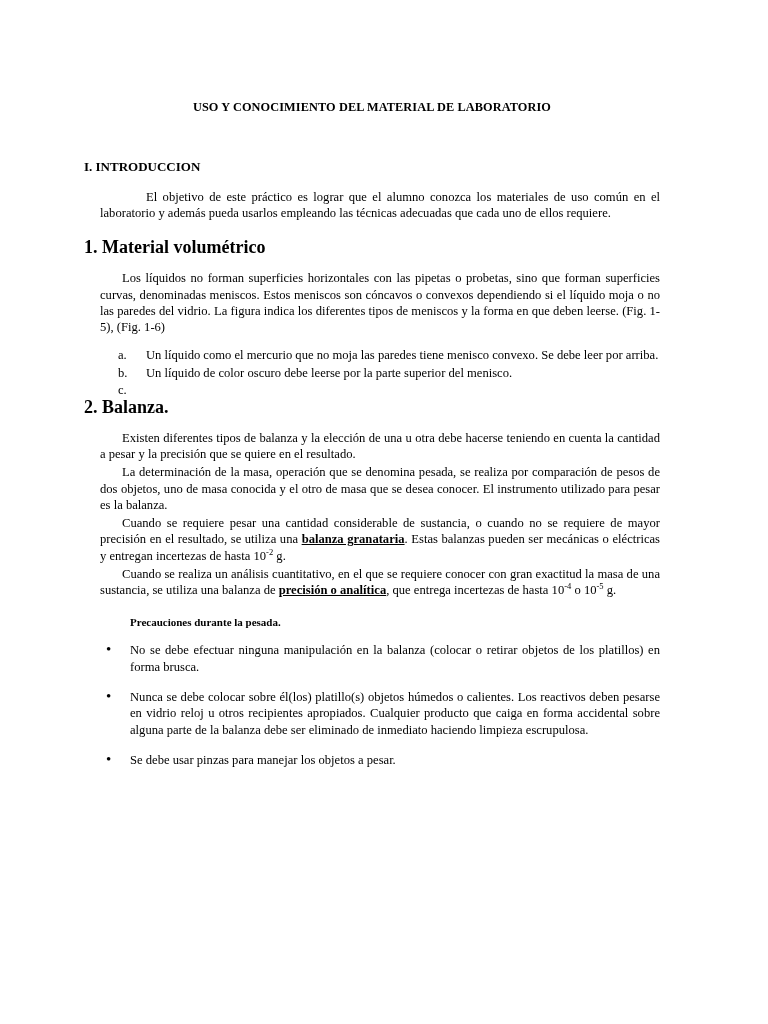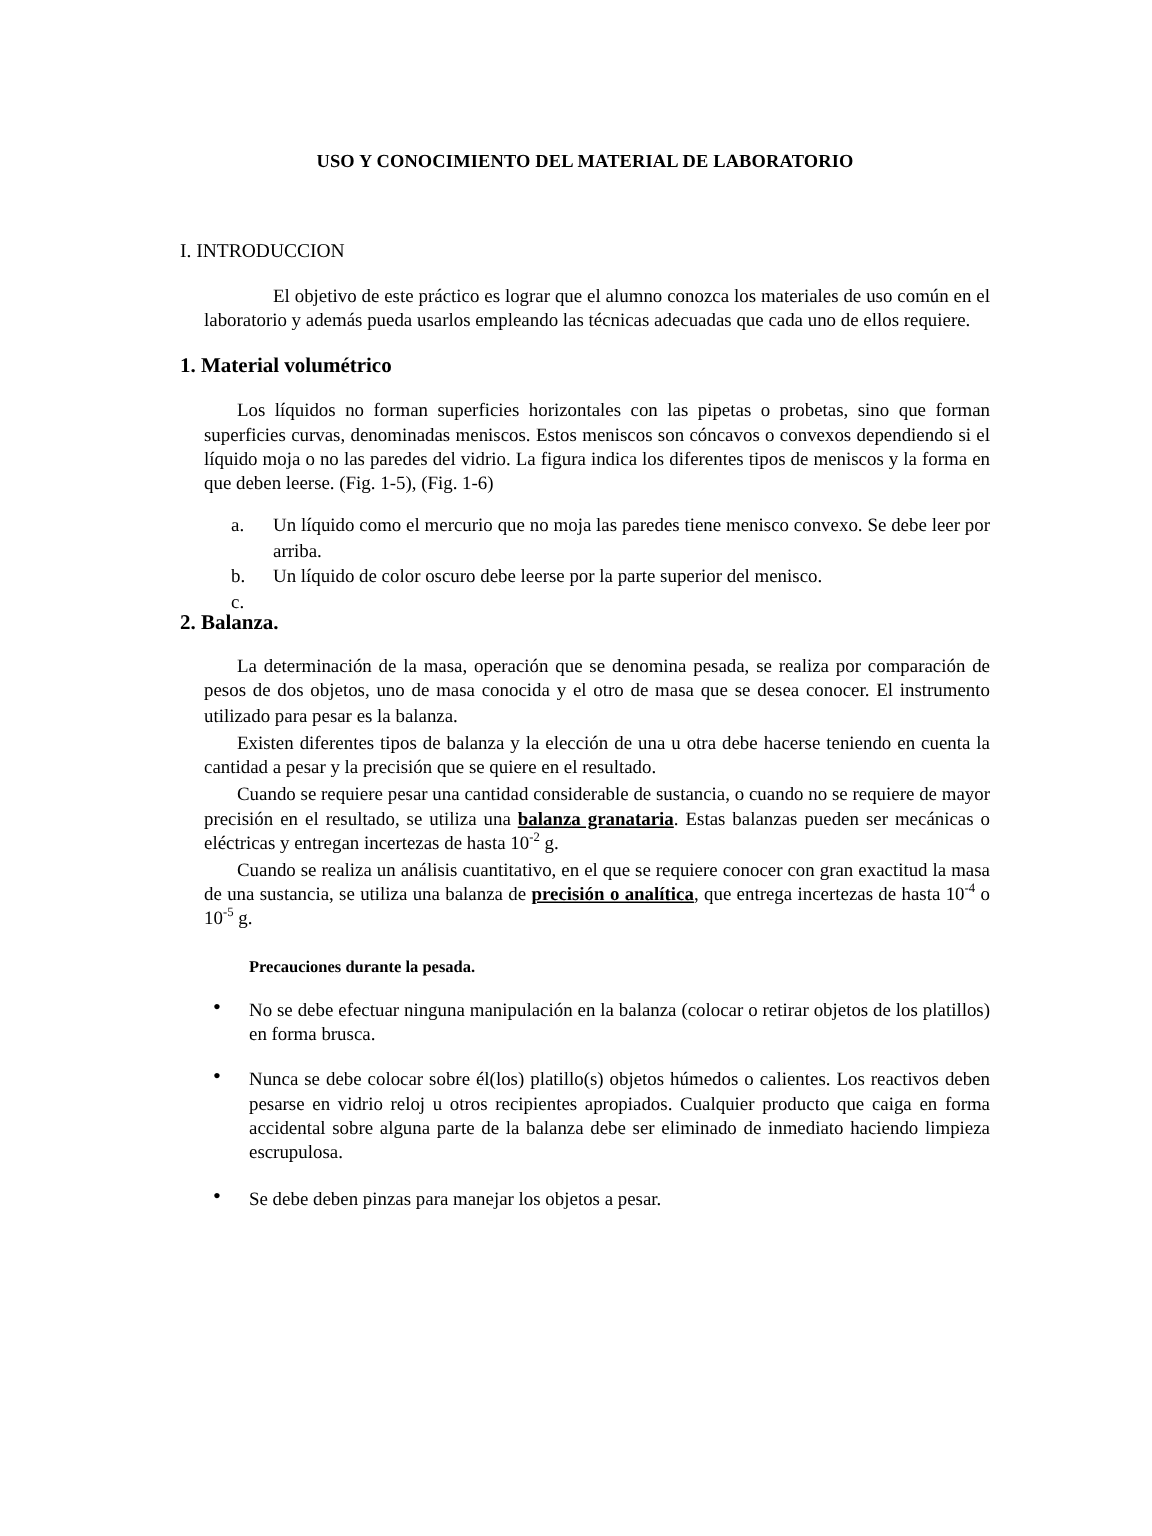--- a/index.html
+++ b/index.html
@@ -12,37 +12,37 @@
     height: 1024px;
     font-family: "Liberation Serif", "DejaVu Serif", serif;
     color: #000000;
     overflow: hidden;
   }
   .page {
     position: relative;
     width: 768px;
     height: 1024px;
     box-sizing: border-box;
-    padding: 100px 108px 0 120px;
+    padding: 100px 108px 0 84px;
   }
   .doc-title {
     text-align: center;
     font-weight: bold;
     font-size: 12.3px;
     letter-spacing: 0.1px;
     margin: 0 0 44px 0;
   }
   .section-heading {
-    font-weight: normal;
+    font-weight: bold;
     font-size: 13px;
     margin: 0 0 14px 0;
   }
   .sub-heading {
     font-weight: bold;
-    font-size: 14px;
+    font-size: 18px;
     margin: 16px 0 12px 0;
   }
   p.para {
     margin: 0 0 2px 16px;
     font-size: 12.6px;
     line-height: 1.29;
     text-align: justify;
     text-indent: 0;
   }
   p.indent {
@@ -127,23 +127,23 @@
       <span class="marker">b.</span>
       <span>Un líquido de color oscuro debe leerse por la parte superior del menisco.</span>
     </li>
     <li>
       <span class="marker">c.</span>
     </li>
   </ol>
 
   <h3 class="sub-heading">2. Balanza.</h3>
 
+  <p class="para indent-small">Existen diferentes tipos de balanza y la elección de una u otra debe hacerse teniendo en cuenta la cantidad a pesar y la precisión que se quiere en el resultado.</p>
+
   <p class="para indent-small">La determinación de la masa, operación que se denomina pesada, se realiza por comparación de pesos de dos objetos, uno de masa conocida y el otro de masa que se desea conocer. El instrumento utilizado para pesar es la balanza.</p>
-
-  <p class="para indent-small">Existen diferentes tipos de balanza y la elección de una u otra debe hacerse teniendo en cuenta la cantidad a pesar y la precisión que se quiere en el resultado.</p>
 
   <p class="para indent-small">
     <span>Cuando se requiere pesar una cantidad considerable de sustancia, o cuando no se requiere de mayor precisión en el resultado, se utiliza una </span><b>balanza granataria</b><span>. Estas balanzas pueden ser mecánicas o eléctricas y entregan incertezas de hasta 10</span><sup>-2</sup><span> g.</span>
   </p>
 
   <p class="para indent-small">
     <span>Cuando se realiza un análisis cuantitativo, en el que se requiere conocer con gran exactitud la masa de una sustancia, se utiliza una balanza de </span><b>precisión o analítica</b><span>, que entrega incertezas de hasta 10</span><sup>-4</sup><span> o 10</span><sup>-5</sup><span> g.</span>
   </p>
 
   <div class="precauciones">Precauciones durante la pesada.</div>
@@ -152,17 +152,17 @@
     <li>
       <span class="dot">•</span>
       <span>No se debe efectuar ninguna manipulación en la balanza (colocar o retirar objetos de los platillos) en forma brusca.</span>
     </li>
     <li>
       <span class="dot">•</span>
       <span>Nunca se debe colocar sobre él(los) platillo(s) objetos húmedos o calientes. Los reactivos deben pesarse en vidrio reloj u otros recipientes apropiados. Cualquier producto que caiga en forma accidental sobre alguna parte de la balanza debe ser eliminado de inmediato haciendo limpieza escrupulosa.</span>
     </li>
     <li>
       <span class="dot">•</span>
-      <span>Se debe deben pinzas para manejar los objetos a pesar.</span>
+      <span>Se debe usar pinzas para manejar los objetos a pesar.</span>
     </li>
   </ul>
 
 </div>
 
 </body></html>

